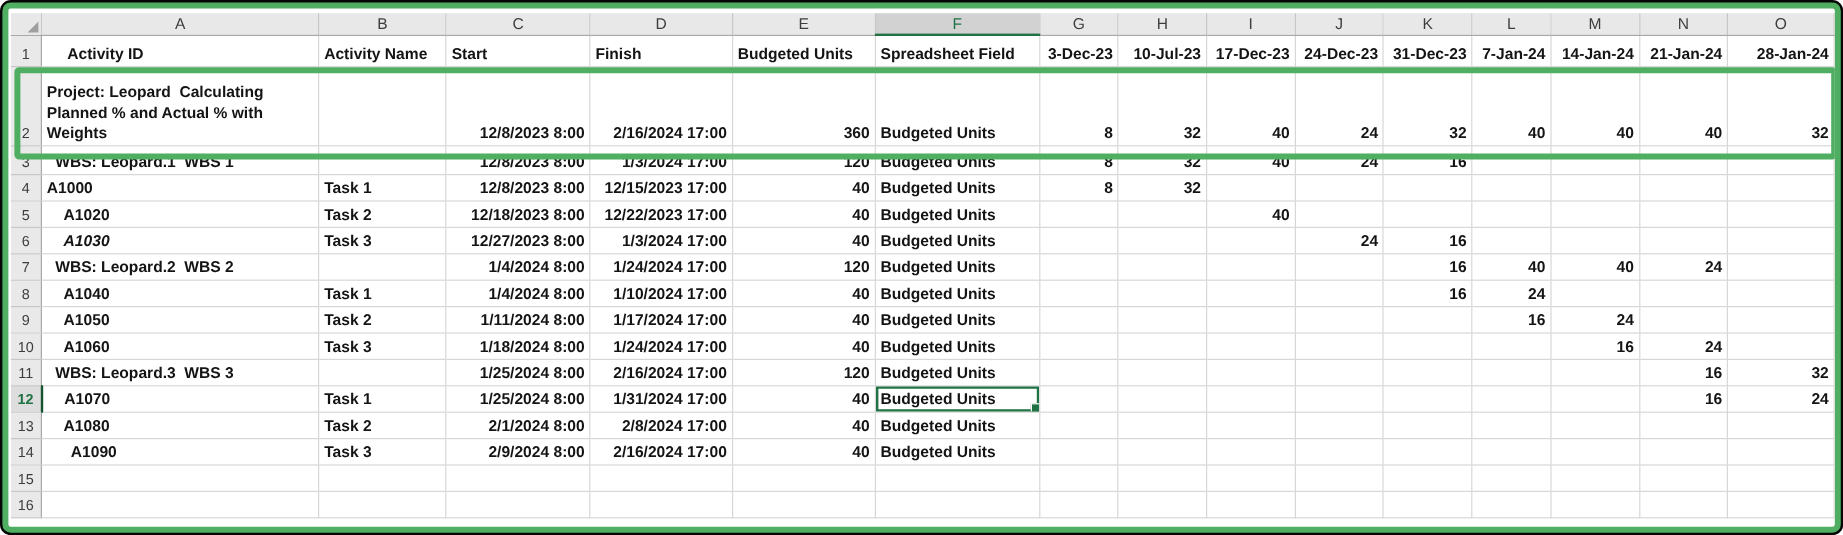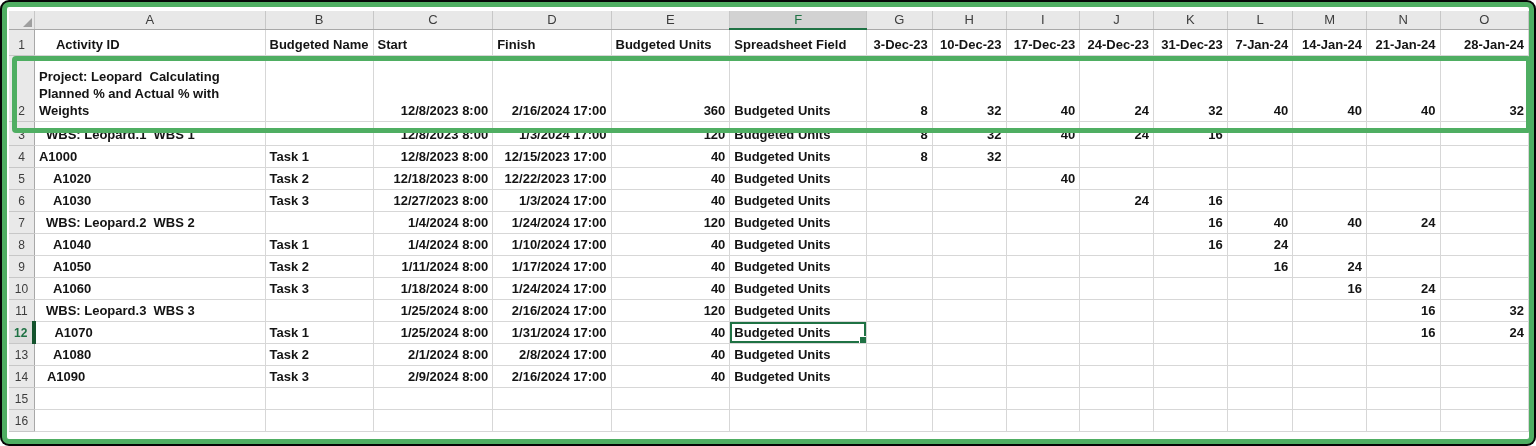--- a/index.html
+++ b/index.html
@@ -78,21 +78,21 @@
   }
   .ar{text-align:right;}
   .bold-row td{font-weight:700;}
   th.sel-colhdr{
     background:#d2d2d2;
     border-bottom:2px solid #1f7244;
     color:#1f7244;
   }
   tbody th.sel-rowhdr{
     background:#dddddd;
-    border-right:4px solid #14532d;
+    border-right:2px solid #14532d;
     color:#1f7244;
     font-weight:600;
   }
   td.sel-cell{
     position:relative;
     box-shadow:inset 0 0 0 2px #1f7244;
   }
   td.sel-cell::after{
     content:"";
     position:absolute;
@@ -156,27 +156,27 @@
               <th>L</th>
               <th>M</th>
               <th>N</th>
               <th>O</th>
             </tr>
           </thead>
           <tbody>
             <tr class="bold-row" style="height: 26px;">
               <th>1</th>
               <td style="padding-left: 21px;">Activity ID</td>
-              <td>Budgeted Name</td>
+              <td>Activity Name</td>
               <td>Start</td>
               <td>Finish</td>
               <td>Budgeted Units</td>
               <td>Spreadsheet Field</td>
               <td class="ar">3-Dec-23</td>
-              <td class="ar">10-Dec-23</td>
+              <td class="ar">10-Jul-23</td>
               <td class="ar">17-Dec-23</td>
               <td class="ar">24-Dec-23</td>
               <td class="ar">31-Dec-23</td>
               <td class="ar">7-Jan-24</td>
               <td class="ar">14-Jan-24</td>
               <td class="ar">21-Jan-24</td>
               <td class="ar">28-Jan-24</td>
             </tr>
             <tr style="height: 66px;">
               <th>2</th>
@@ -247,21 +247,21 @@
               <td class="ar">40</td>
               <td class="ar"></td>
               <td class="ar"></td>
               <td class="ar"></td>
               <td class="ar"></td>
               <td class="ar"></td>
               <td class="ar"></td>
             </tr>
             <tr style="height: 22px;">
               <th>6</th>
-              <td style="padding-left: 18px;">A1030</td>
+              <td style="padding-left: 18px; font-style: italic;">A1030</td>
               <td>Task 3</td>
               <td class="ar">12/27/2023 8:00</td>
               <td class="ar">1/3/2024 17:00</td>
               <td class="ar">40</td>
               <td>Budgeted Units</td>
               <td class="ar"></td>
               <td class="ar"></td>
               <td class="ar"></td>
               <td class="ar">24</td>
               <td class="ar">16</td>
@@ -391,21 +391,21 @@
               <td class="ar"></td>
               <td class="ar"></td>
               <td class="ar"></td>
               <td class="ar"></td>
               <td class="ar"></td>
               <td class="ar"></td>
               <td class="ar"></td>
             </tr>
             <tr style="height: 22px;">
               <th>14</th>
-              <td style="padding-left: 12px;">A1090</td>
+              <td style="padding-left: 24px;">A1090</td>
               <td>Task 3</td>
               <td class="ar">2/9/2024 8:00</td>
               <td class="ar">2/16/2024 17:00</td>
               <td class="ar">40</td>
               <td>Budgeted Units</td>
               <td class="ar"></td>
               <td class="ar"></td>
               <td class="ar"></td>
               <td class="ar"></td>
               <td class="ar"></td>

